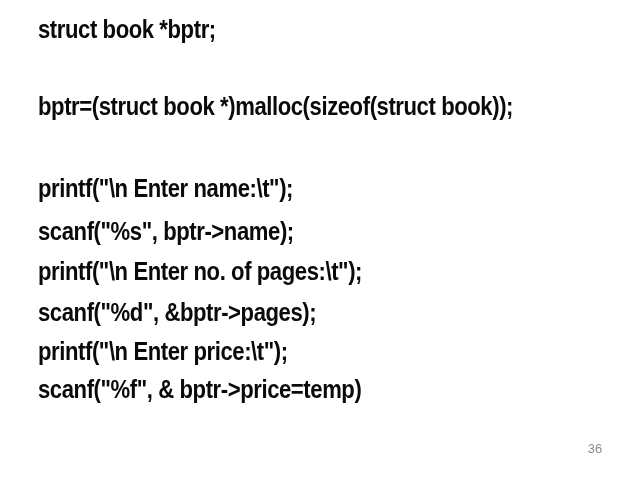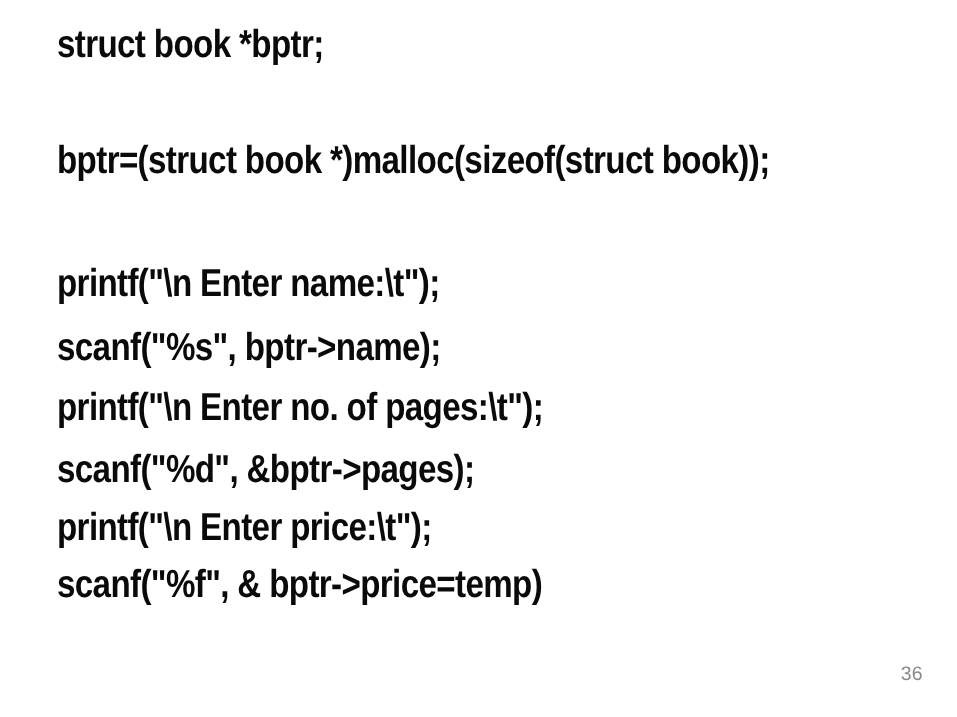--- a/index.html
+++ b/index.html
@@ -33,21 +33,21 @@
   .l3 { top: 216px; }
   .l4 { top: 256px; }
   .l5 { top: 297px; }
   .l6 { top: 336px; }
   .l7 { top: 374px; }
   .page-number {
     position: absolute;
     top: 441px;
     left: 575px;
     width: 40px;
-    text-align: right;
+    text-align: center;
     color: #8a8a8a;
     font-size: 13px;
     line-height: 16px;
     font-weight: normal;
   }
 </style>
 </head>
 <body>
 
 <div class="slide">

